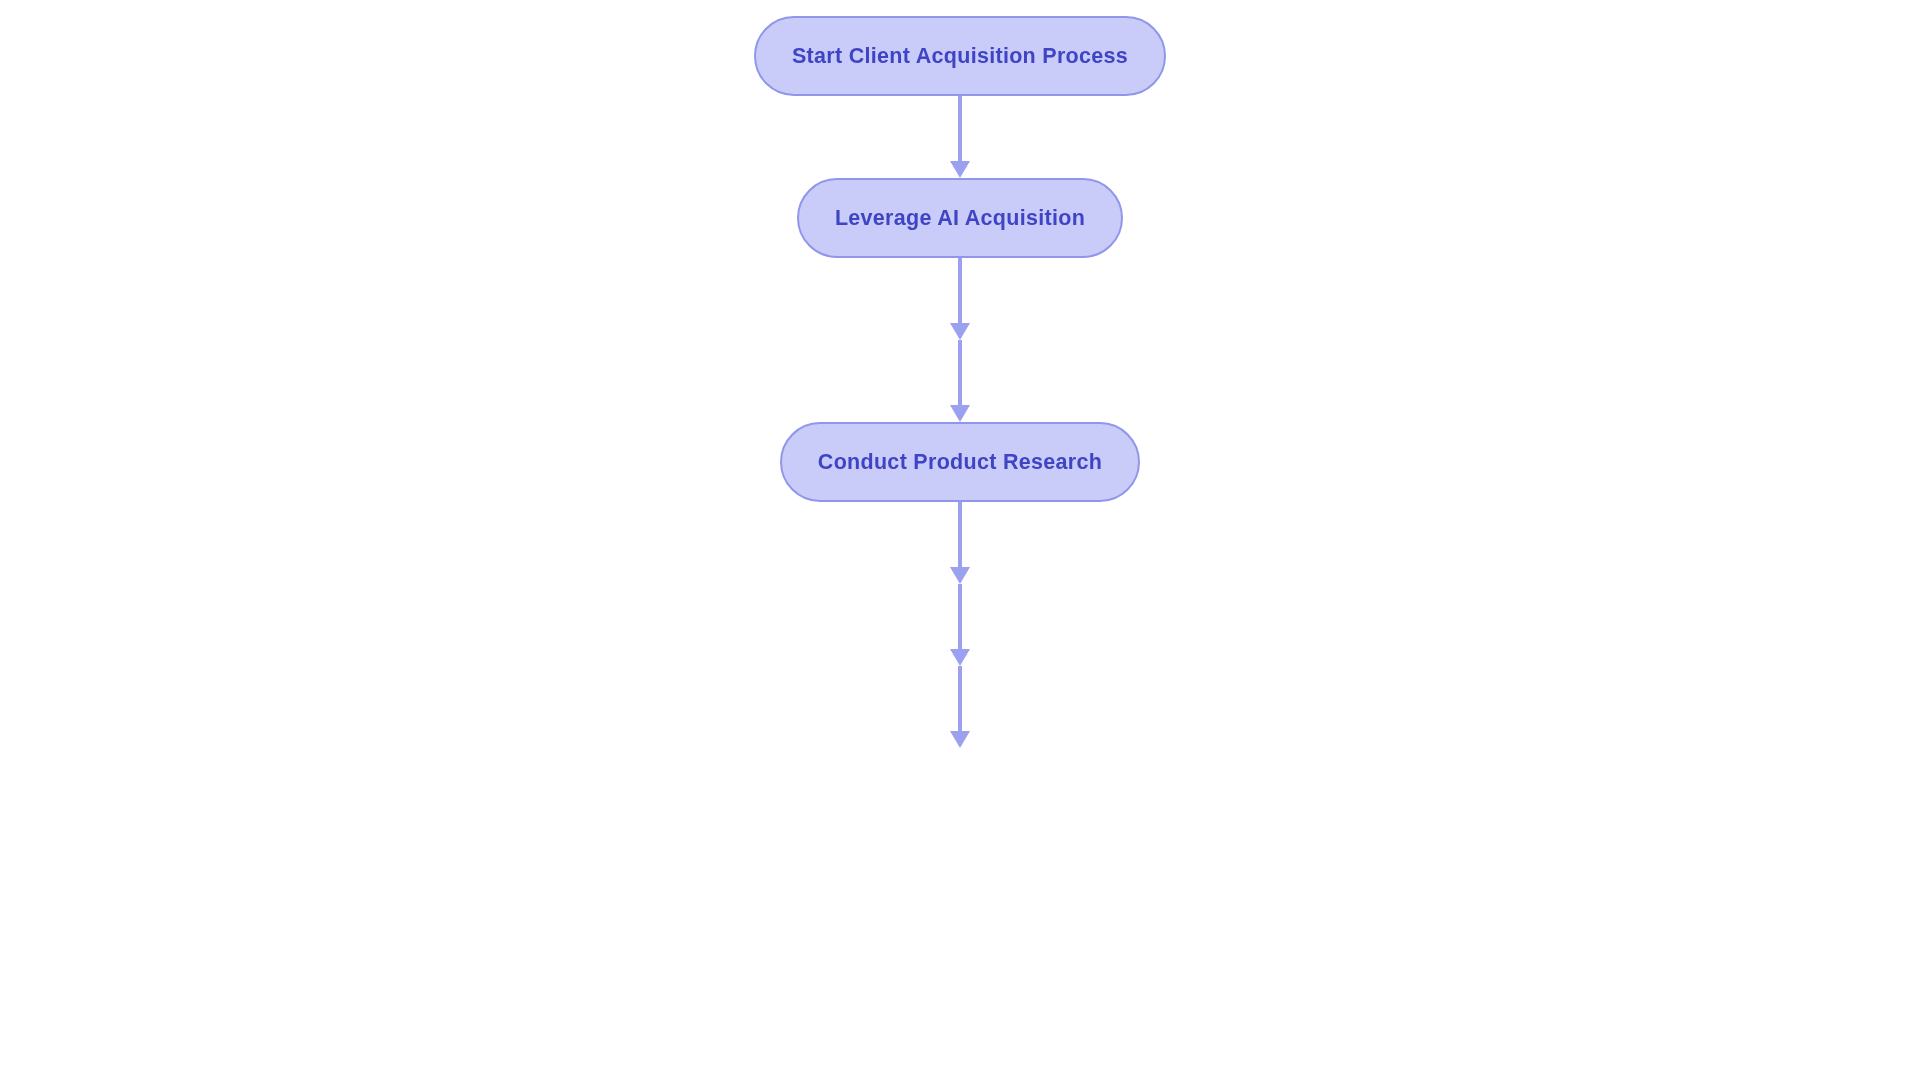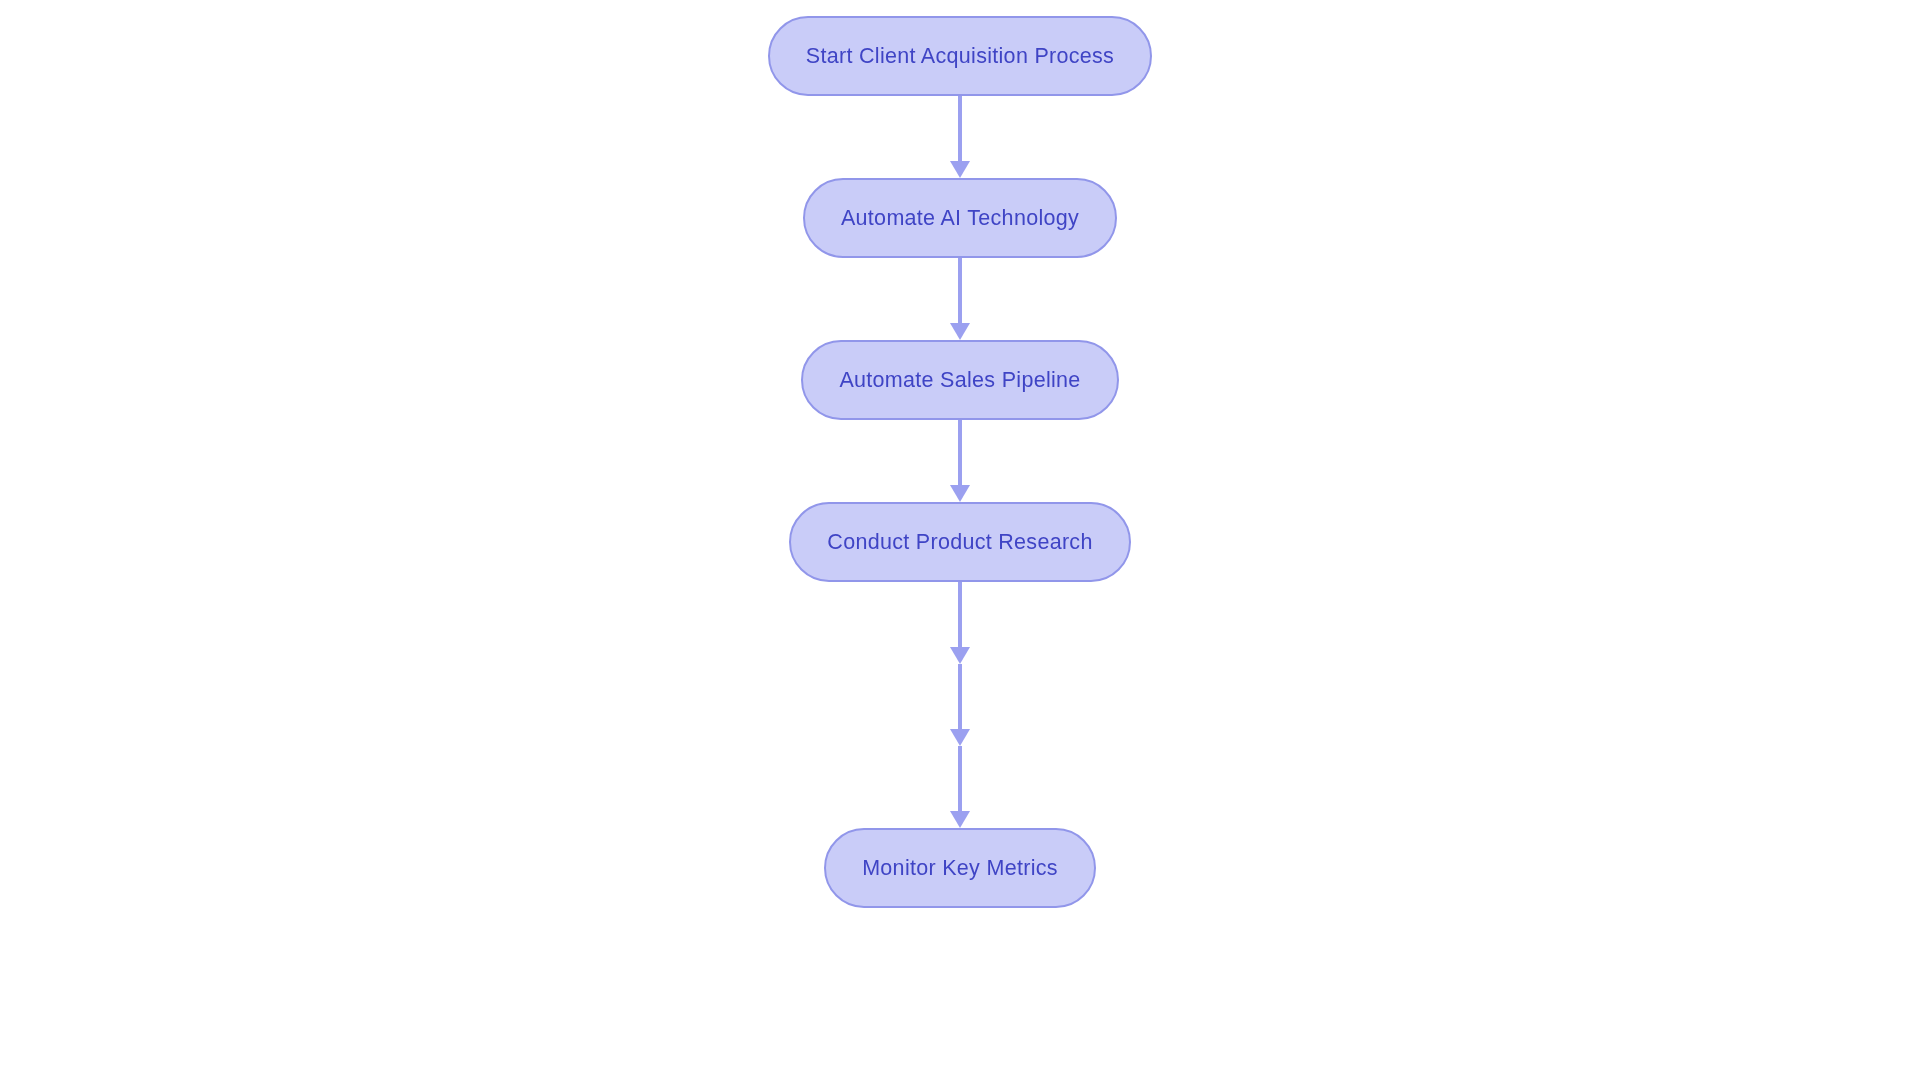--- a/index.html
+++ b/index.html
@@ -12,20 +12,21 @@
     width: 1920px;
     height: 1083px;
     background: var(--bg, #ffffff);
     overflow: hidden;
     display: flex;
     flex-direction: column;
     align-items: center;
     padding-top: 16px;
     box-sizing: border-box;
     font-family: "Liberation Sans", "DejaVu Sans", sans-serif;
+    font-weight: bold;
   }
   .node {
     height: 80px;
     box-sizing: border-box;
     display: inline-flex;
     align-items: center;
     justify-content: center;
     padding: 0 36px;
     border-radius: 40px;
     background: var(--node-fill, #c9ccf8);
@@ -63,28 +64,27 @@
 
 <div class="canvas">
 
   <div class="node">Start Client Acquisition Process</div>
 
   <div class="arrow">
     <div class="shaft"></div>
     <div class="head"></div>
   </div>
 
-  <div class="node">Automate AI Technology</div>
+  <div class="node">Leverage AI Acquisition</div>
 
   <div class="arrow">
     <div class="shaft"></div>
     <div class="head"></div>
   </div>
 
-  <div class="node">Automate Sales Pipeline</div>
 
   <div class="arrow">
     <div class="shaft"></div>
     <div class="head"></div>
   </div>
 
   <div class="node">Conduct Product Research</div>
 
   <div class="arrow">
     <div class="shaft"></div>
@@ -96,15 +96,14 @@
     <div class="shaft"></div>
     <div class="head"></div>
   </div>
 
 
   <div class="arrow">
     <div class="shaft"></div>
     <div class="head"></div>
   </div>
 
-  <div class="node">Monitor Key Metrics</div>
 
 </div>
 
 </body></html>

